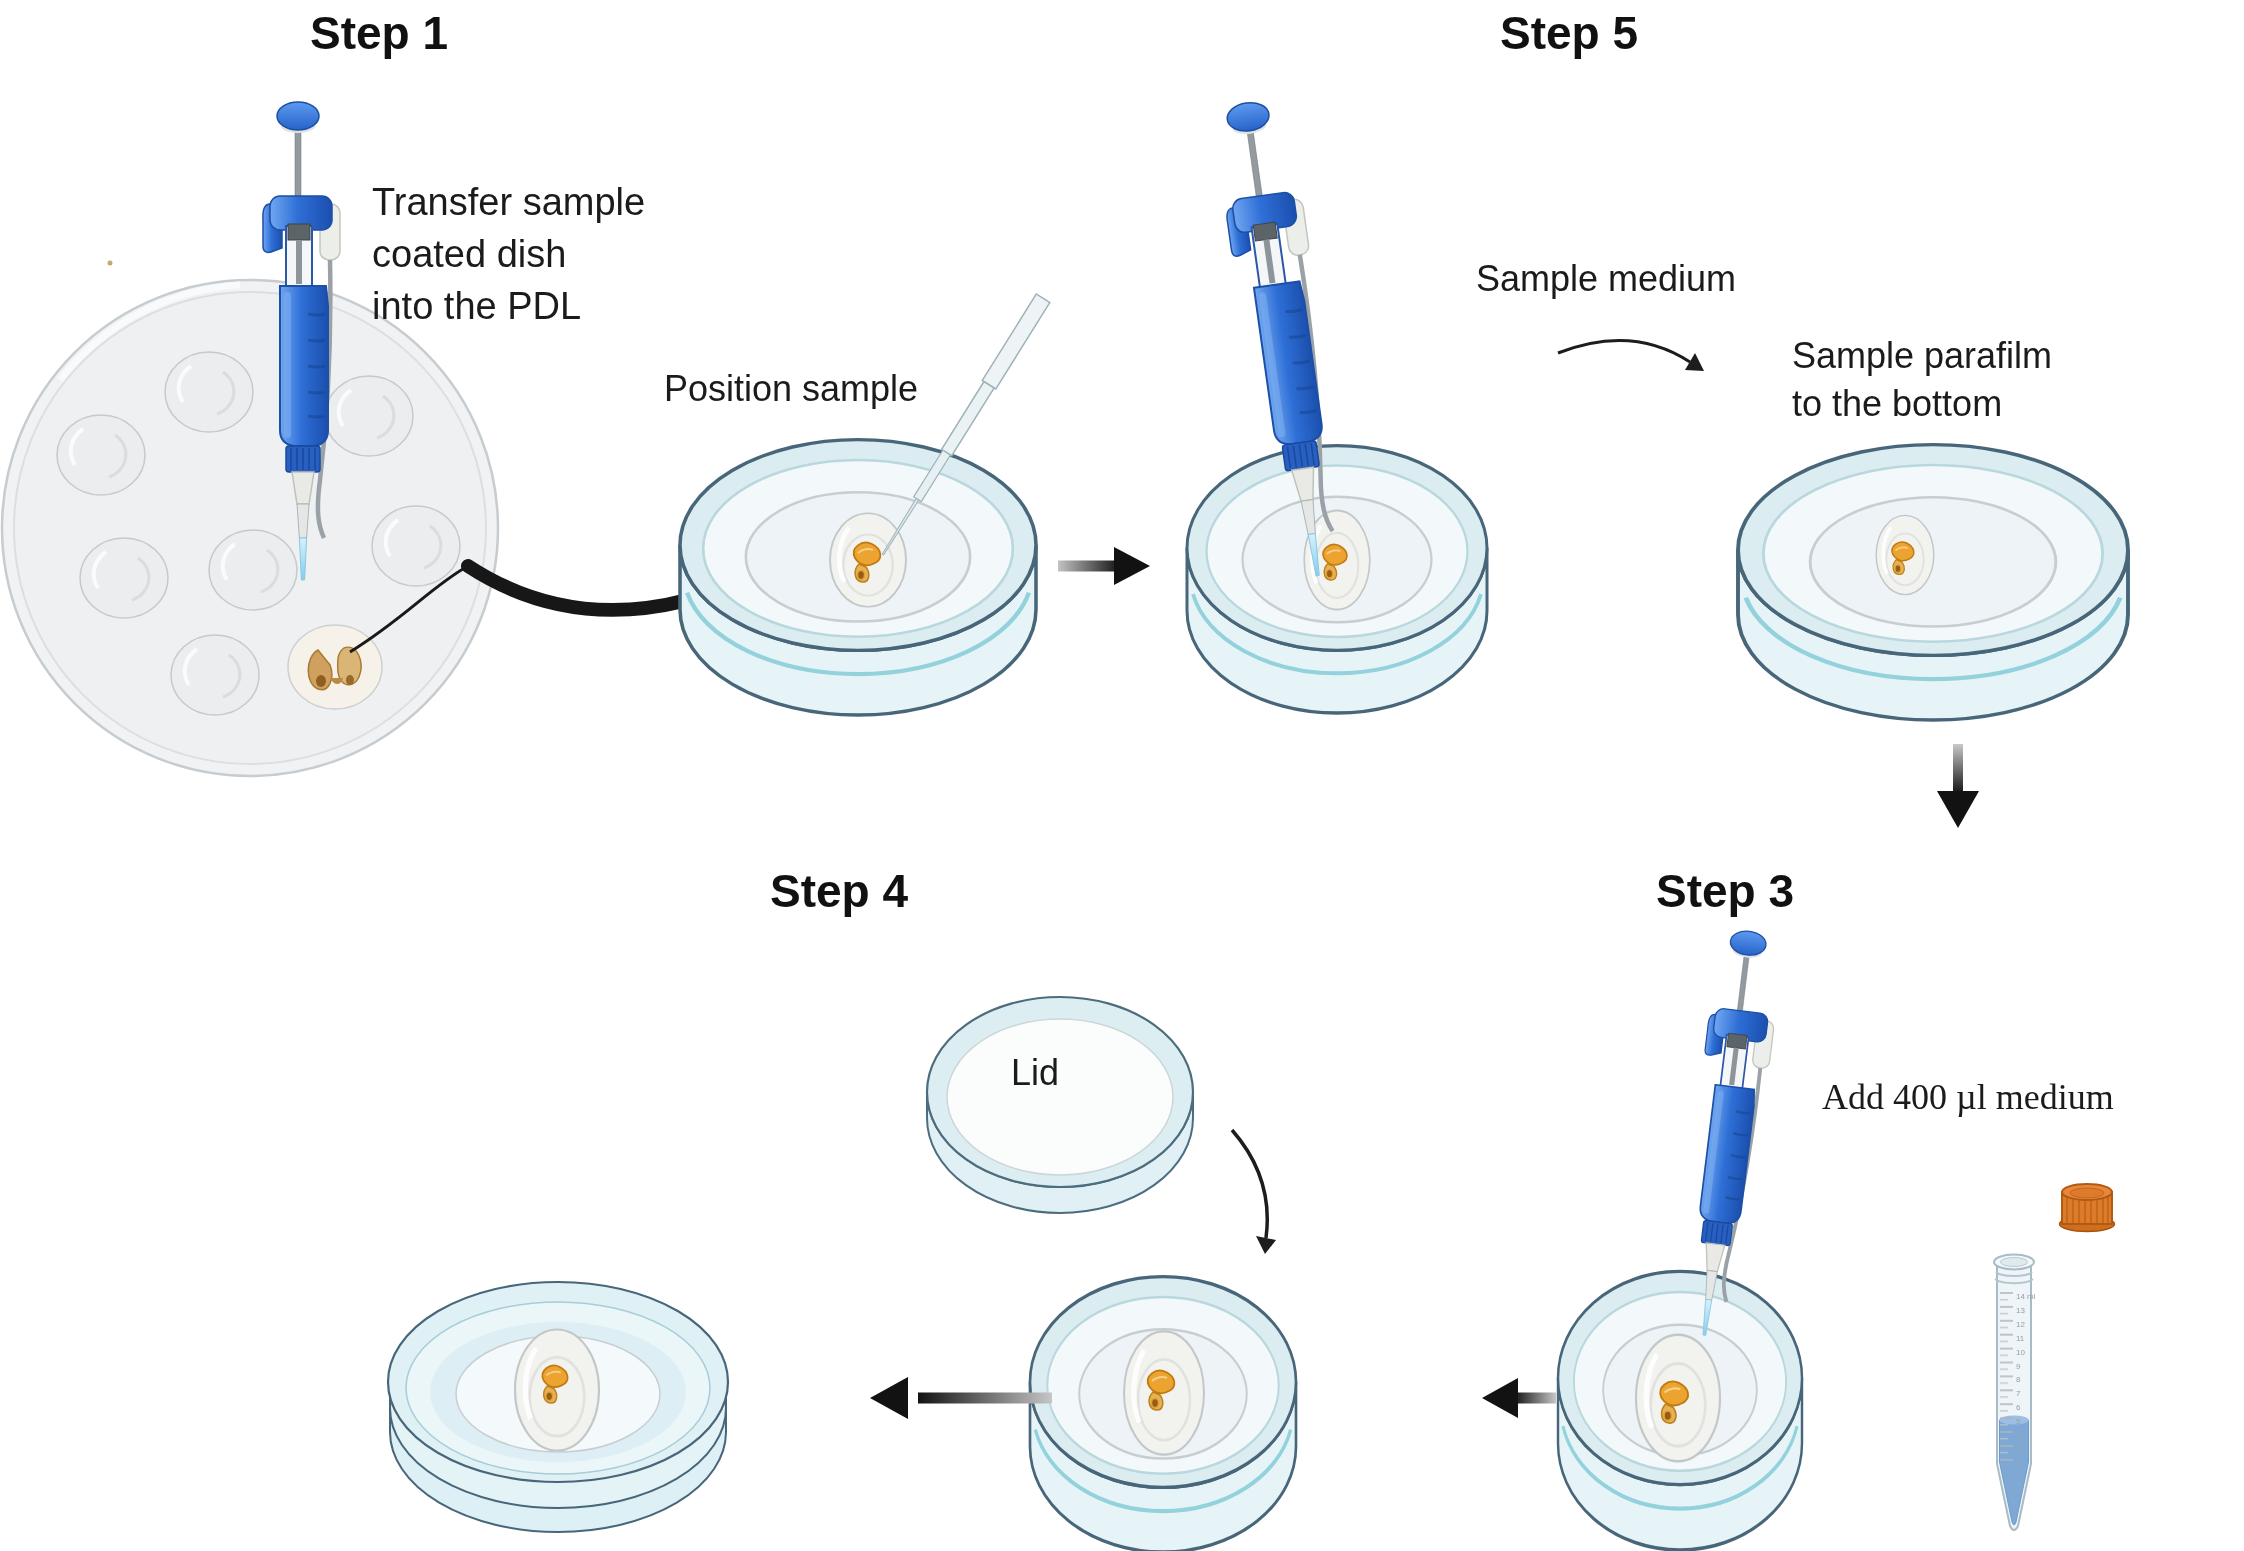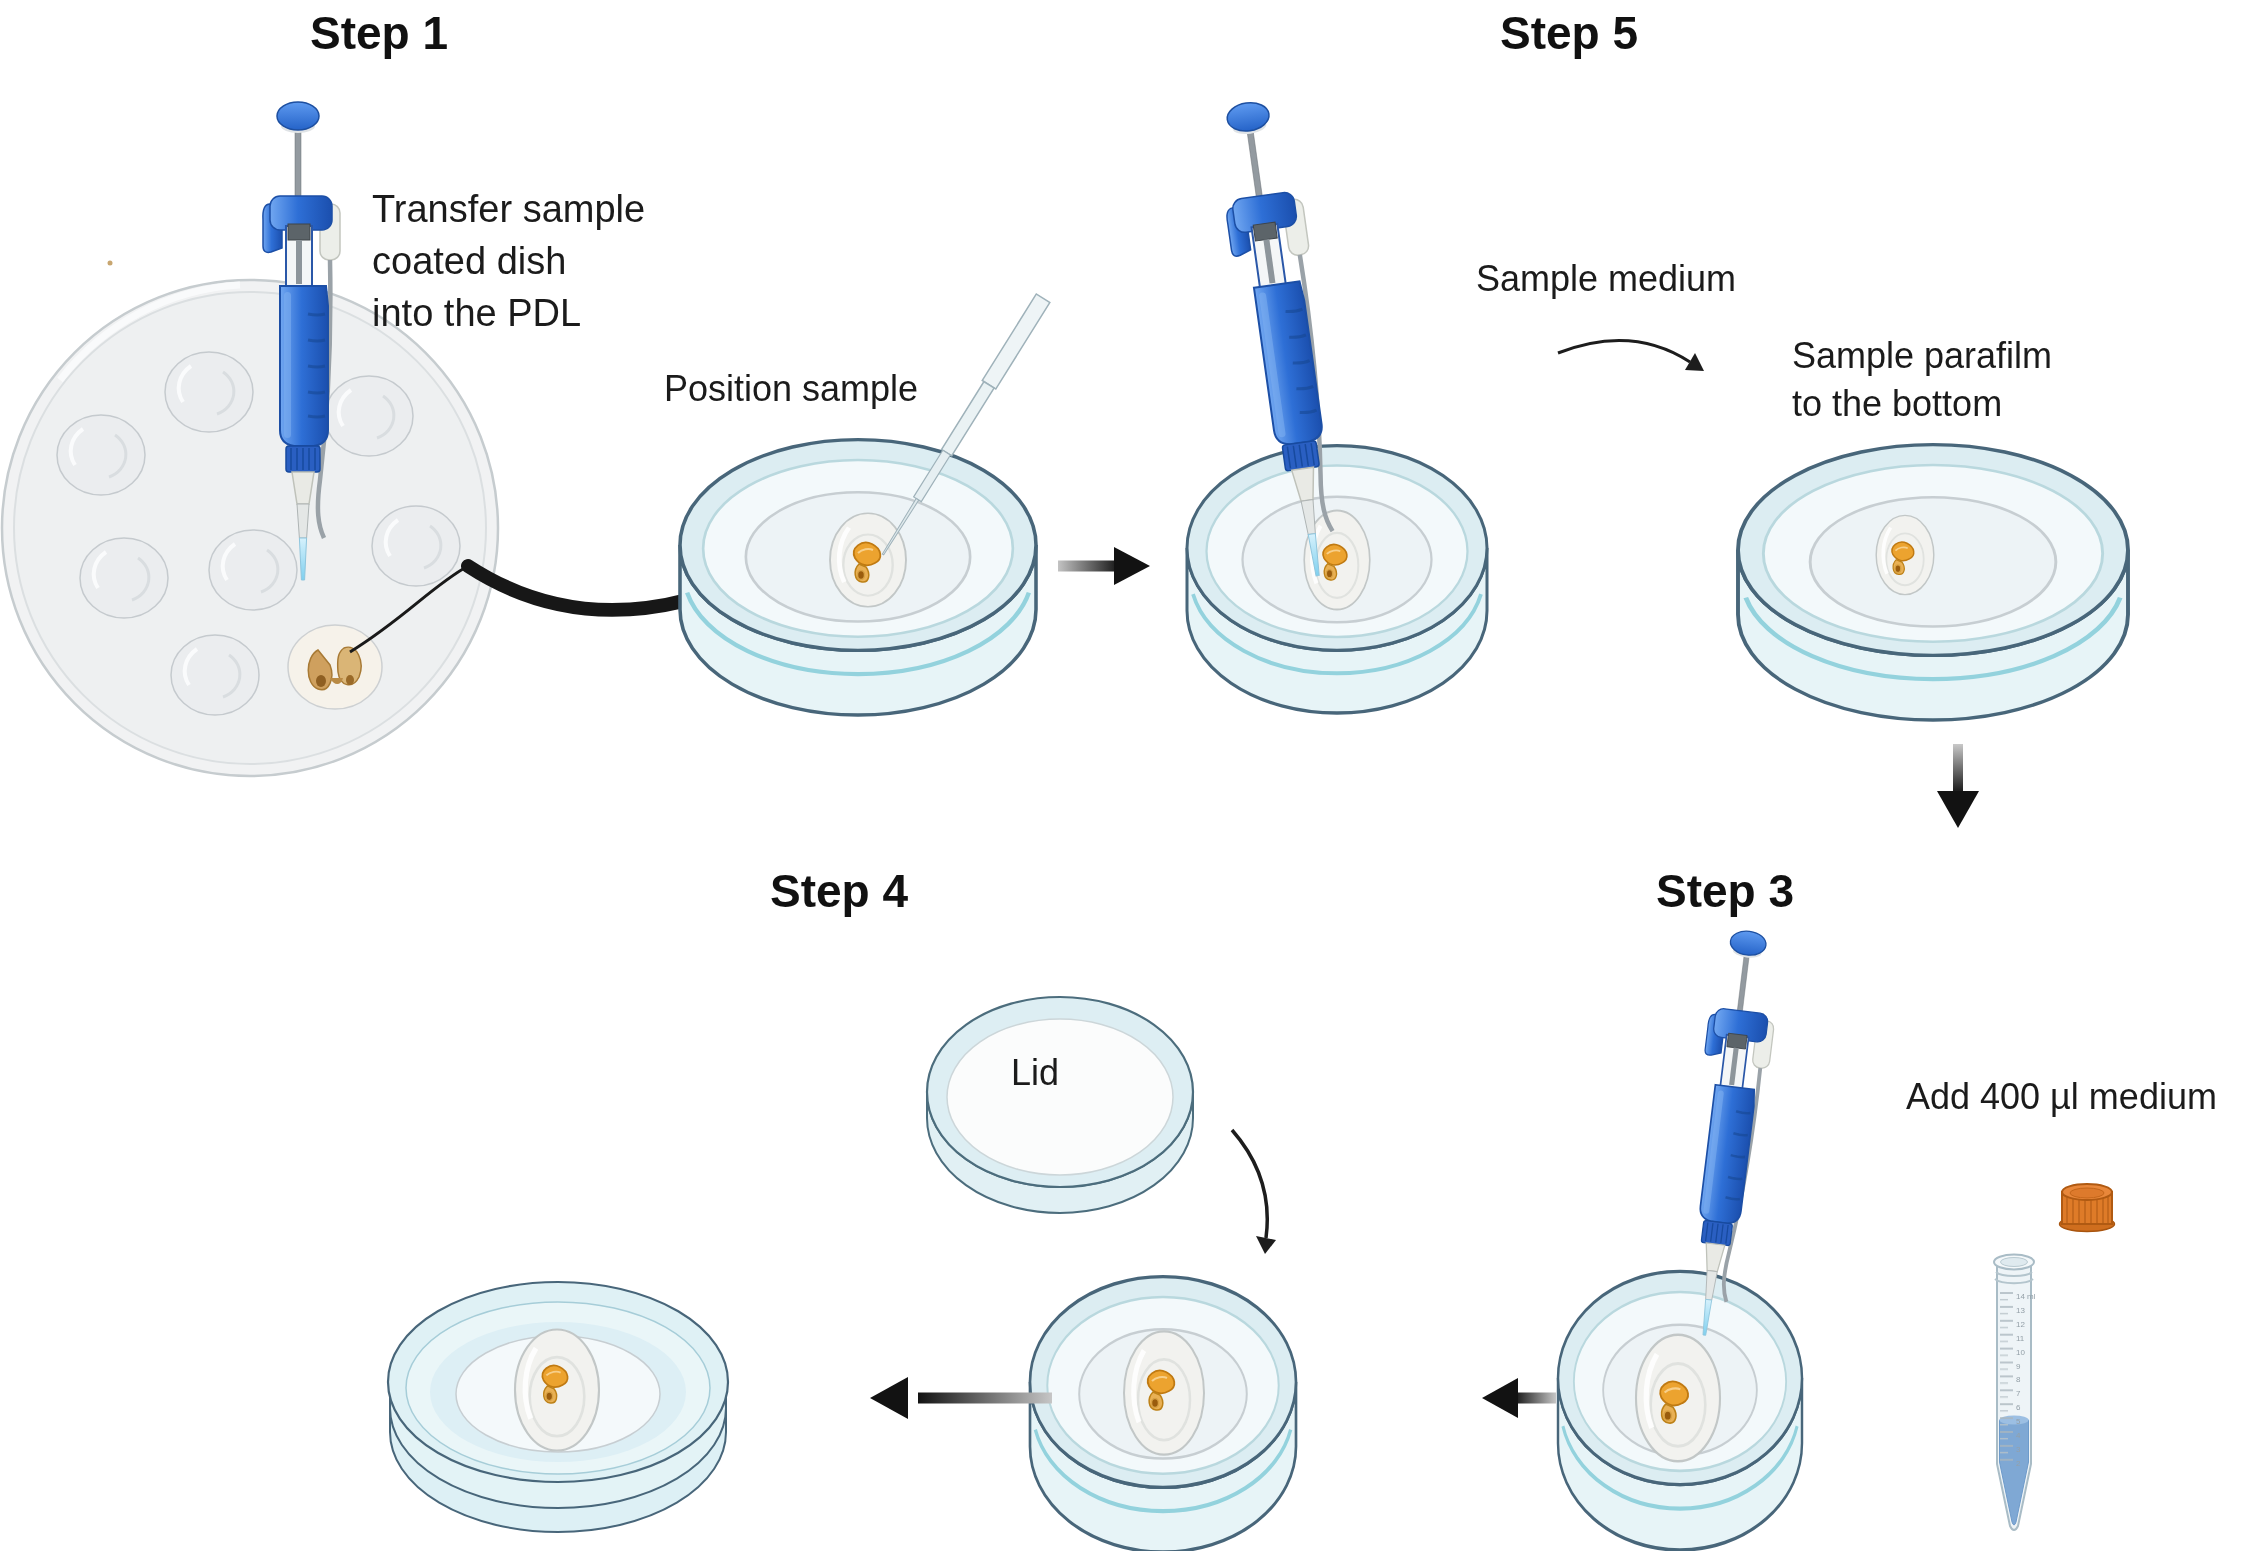--- a/index.html
+++ b/index.html
@@ -271,33 +271,33 @@
     <use href="#insert" transform="translate(557,1390) scale(1.05,1.1)"></use>
     <use href="#sample" transform="translate(554,1384) scale(0.95)"></use>
   </g>
 </svg>
 
 <div class="title" style="left:310px;top:6px;">Step 1</div>
 <div class="title" style="left:1500px;top:6px;">Step 5</div>
 <div class="title" style="left:1656px;top:864px;">Step 3</div>
 <div class="title" style="left:770px;top:864px;">Step 4</div>
 
-<div class="lbl" style="left:372px;top:176px;font-size:38px;line-height:52px;margin-top:7px;">
+<div class="lbl" style="left:372px;top:176px;font-size:38px;line-height:52px;">
   <div>Transfer sample</div>
   <div>coated dish</div>
   <div>into the PDL</div>
 </div>
 
 <div class="lbl" style="left:664px;top:330px;margin-top:34px;">Position sample</div>
 
 <div class="lbl" style="left:1476px;top:254px;">Sample medium</div>
 
 <div class="lbl" style="left:1792px;top:332px;line-height:48px;">
   <div>Sample parafilm</div>
   <div>to the bottom</div>
 </div>
 
-<div class="lbl" style="left:1906px;top:1072px;">Add 400 µl medium</div>
+<div class="lbl" style="left:1822px;top:1072px;font-family:Liberation Serif, serif;">Add 400 µl medium</div>
 
 <div class="lbl" style="left:975px;top:1048px;width:120px;text-align:center;">Lid</div>
 
 
 </div>
 
 </body></html>

